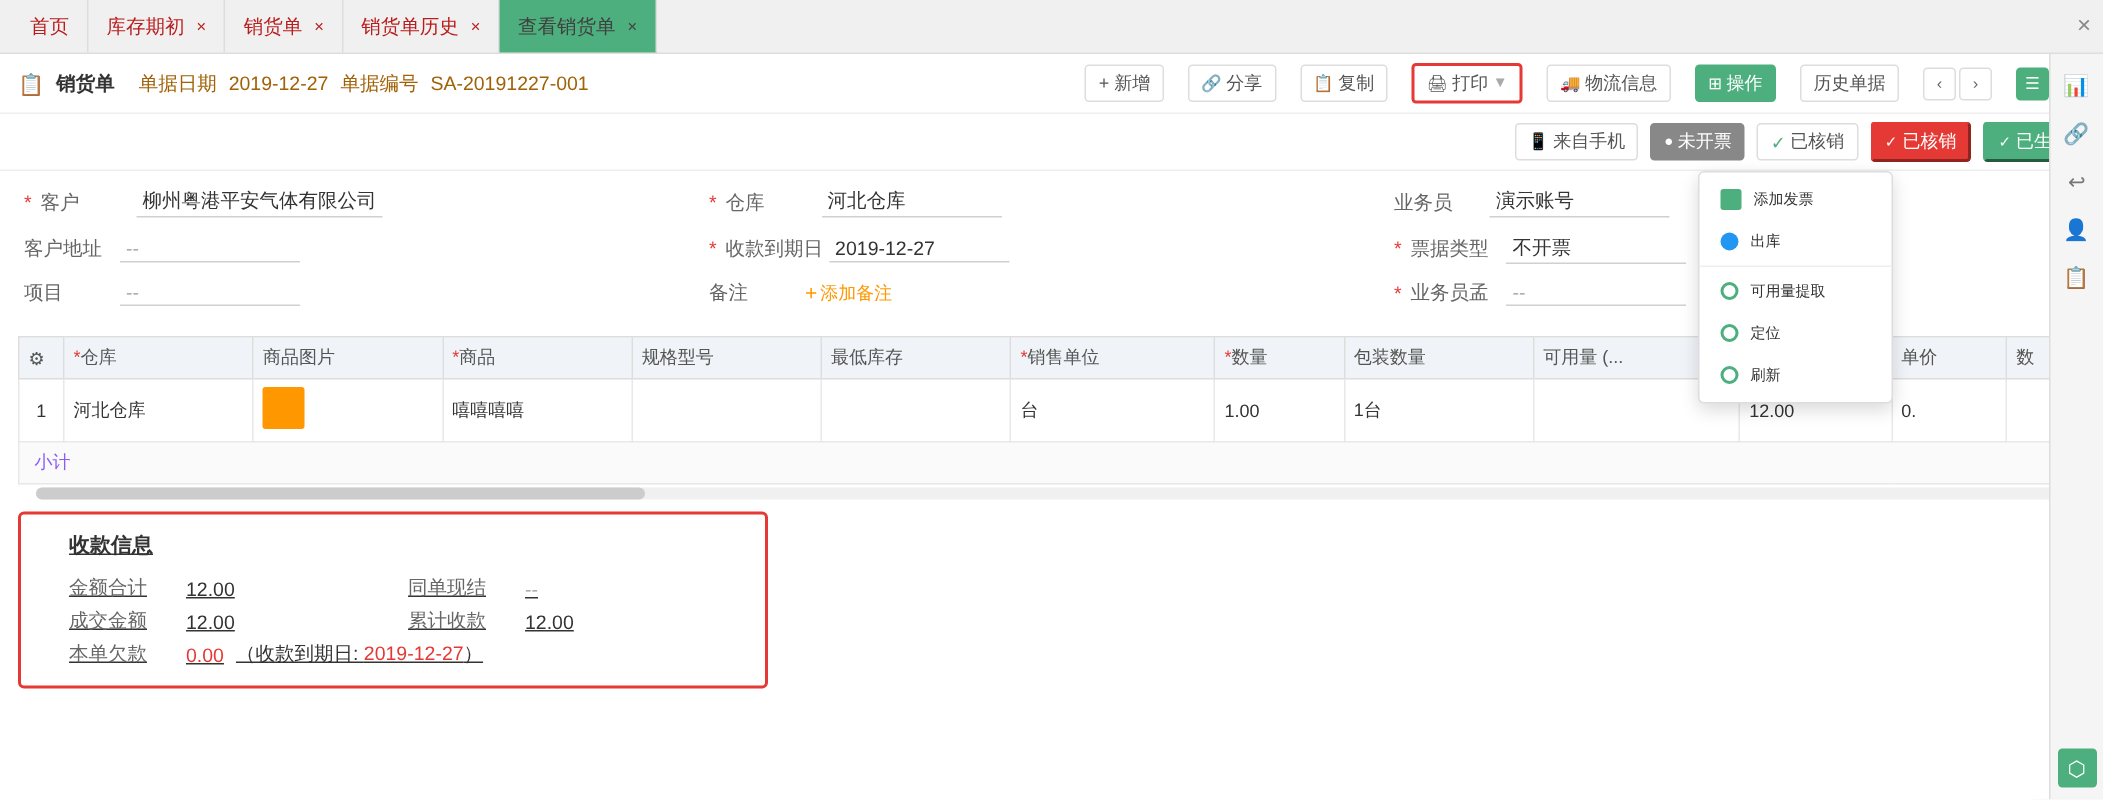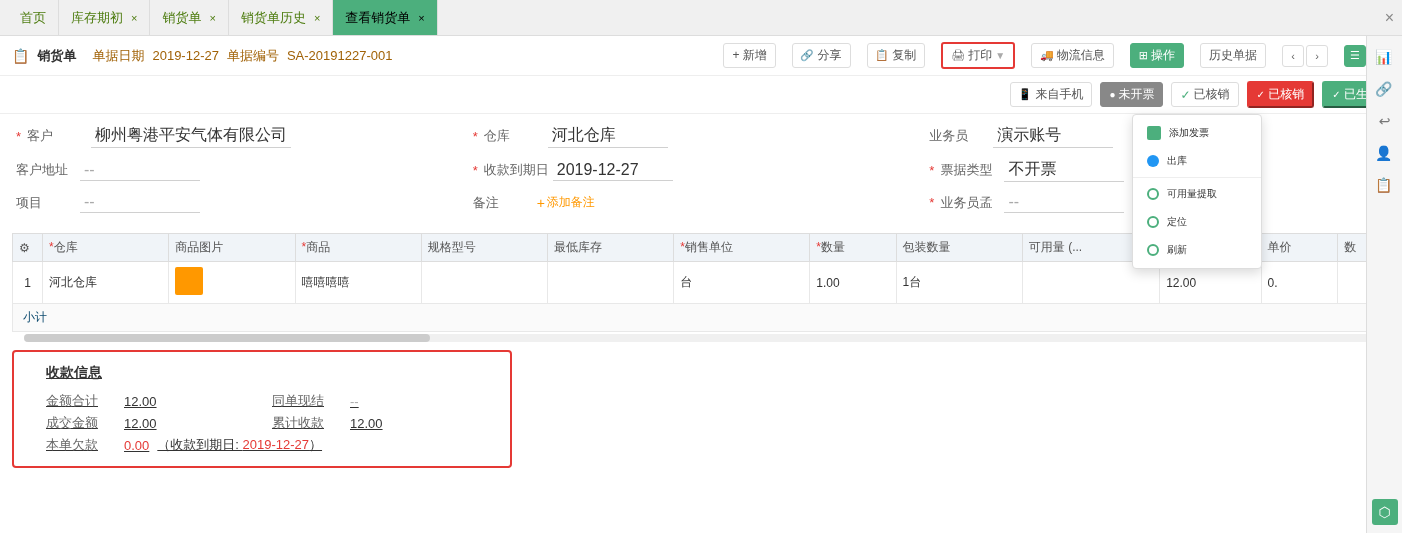--- a/index.html
+++ b/index.html
@@ -5,25 +5,25 @@
     * { box-sizing: border-box; margin: 0; padding: 0; }
     body { font-family: 'Microsoft YaHei', Arial, sans-serif; font-size: 13px; background: #f5f5f5; color: #333; overflow: hidden; }
 
     
     .tab-bar {
       display: flex; align-items: center; background: #f0f0f0; border-bottom: 1px solid #ddd;
       padding: 0 8px; height: 36px; position: relative;
     }
     .tab-item {
       display: flex; align-items: center; padding: 0 12px; height: 100%;
-      cursor: pointer; font-size: 13px; color: #4d7c0f; border-right: 1px solid #ddd;
+      cursor: pointer; font-size: 13px; color: #b91c1c; border-right: 1px solid #ddd;
       white-space: nowrap; gap: 4px;
     }
     .tab-item.active {
-      background: #4caf7d; color: #000000; border-radius: 0;
+      background: #4caf7d; color: #404040; border-radius: 0;
     }
     .tab-item .close-x { font-size: 11px; color: inherit; cursor: pointer; margin-left: 4px; }
     .tab-close-btn { position: absolute; right: 8px; top: 50%; transform: translateY(-50%); cursor: pointer; font-size: 16px; color: #888; }
 
     
     .main-area { background: #fff; height: calc(533px - 36px); overflow: hidden; position: relative; }
 
     
     .toolbar {
       display: flex; align-items: center; padding: 6px 12px; border-bottom: 1px solid #eee;
@@ -54,21 +54,21 @@
       border: 1px solid #ddd; border-radius: 3px; cursor: pointer;
       font-size: 12px; background: #fff; color: #555;
     }
 
     
     .form-area { padding: 10px 16px; background: #fff; }
     .form-row { display: flex; align-items: center; margin-bottom: 10px; gap: 0; }
     .field-group { display: flex; align-items: center; flex: 1; gap: 4px; }
     .field-label { color: #666; font-size: 13px; white-space: nowrap; min-width: 60px; }
     .field-required { color: #e53935; margin-right: 2px; }
-    .field-value { color: #333; font-size: 16px; border-bottom: 1px solid #d0d0d0; min-width: 120px; padding: 1px 4px; }
+    .field-value { color: #333; font-size: 13px; border-bottom: 1px solid #d0d0d0; min-width: 120px; padding: 1px 4px; }
     .field-value.dashed { color: #aaa; }
     .add-note-btn { color: #ff9800; cursor: pointer; font-size: 12px; display: flex; align-items: center; gap: 2px; }
 
     
     .table-wrapper { padding: 0 12px; }
     .data-table { width: 100%; border-collapse: collapse; font-size: 12px; }
     .data-table th {
       background: #f0f4f8; border: 1px solid #ddd; padding: 5px 6px;
       text-align: left; font-weight: normal; color: #555; white-space: nowrap;
     }
@@ -322,21 +322,21 @@
             <td></td>
             <td>台</td>
             <td>1.00</td>
             <td>1台</td>
             <td></td>
             <td>12.00</td>
             <td>0.</td>
             <td></td>
           </tr>
           <tr class="subtotal">
-            <td colspan="13" style="color:#0c4a6e; padding-left:10px;">小计</td>
+            <td colspan="13" style="color:#8b5cf6; padding-left:10px;">小计</td>
           </tr>
         </tbody>
       </table>
 
       <div class="scrollbar-area" style="margin-top:2px;">
         <div class="scrollbar-thumb"></div>
       </div>
     </div>
 
     

